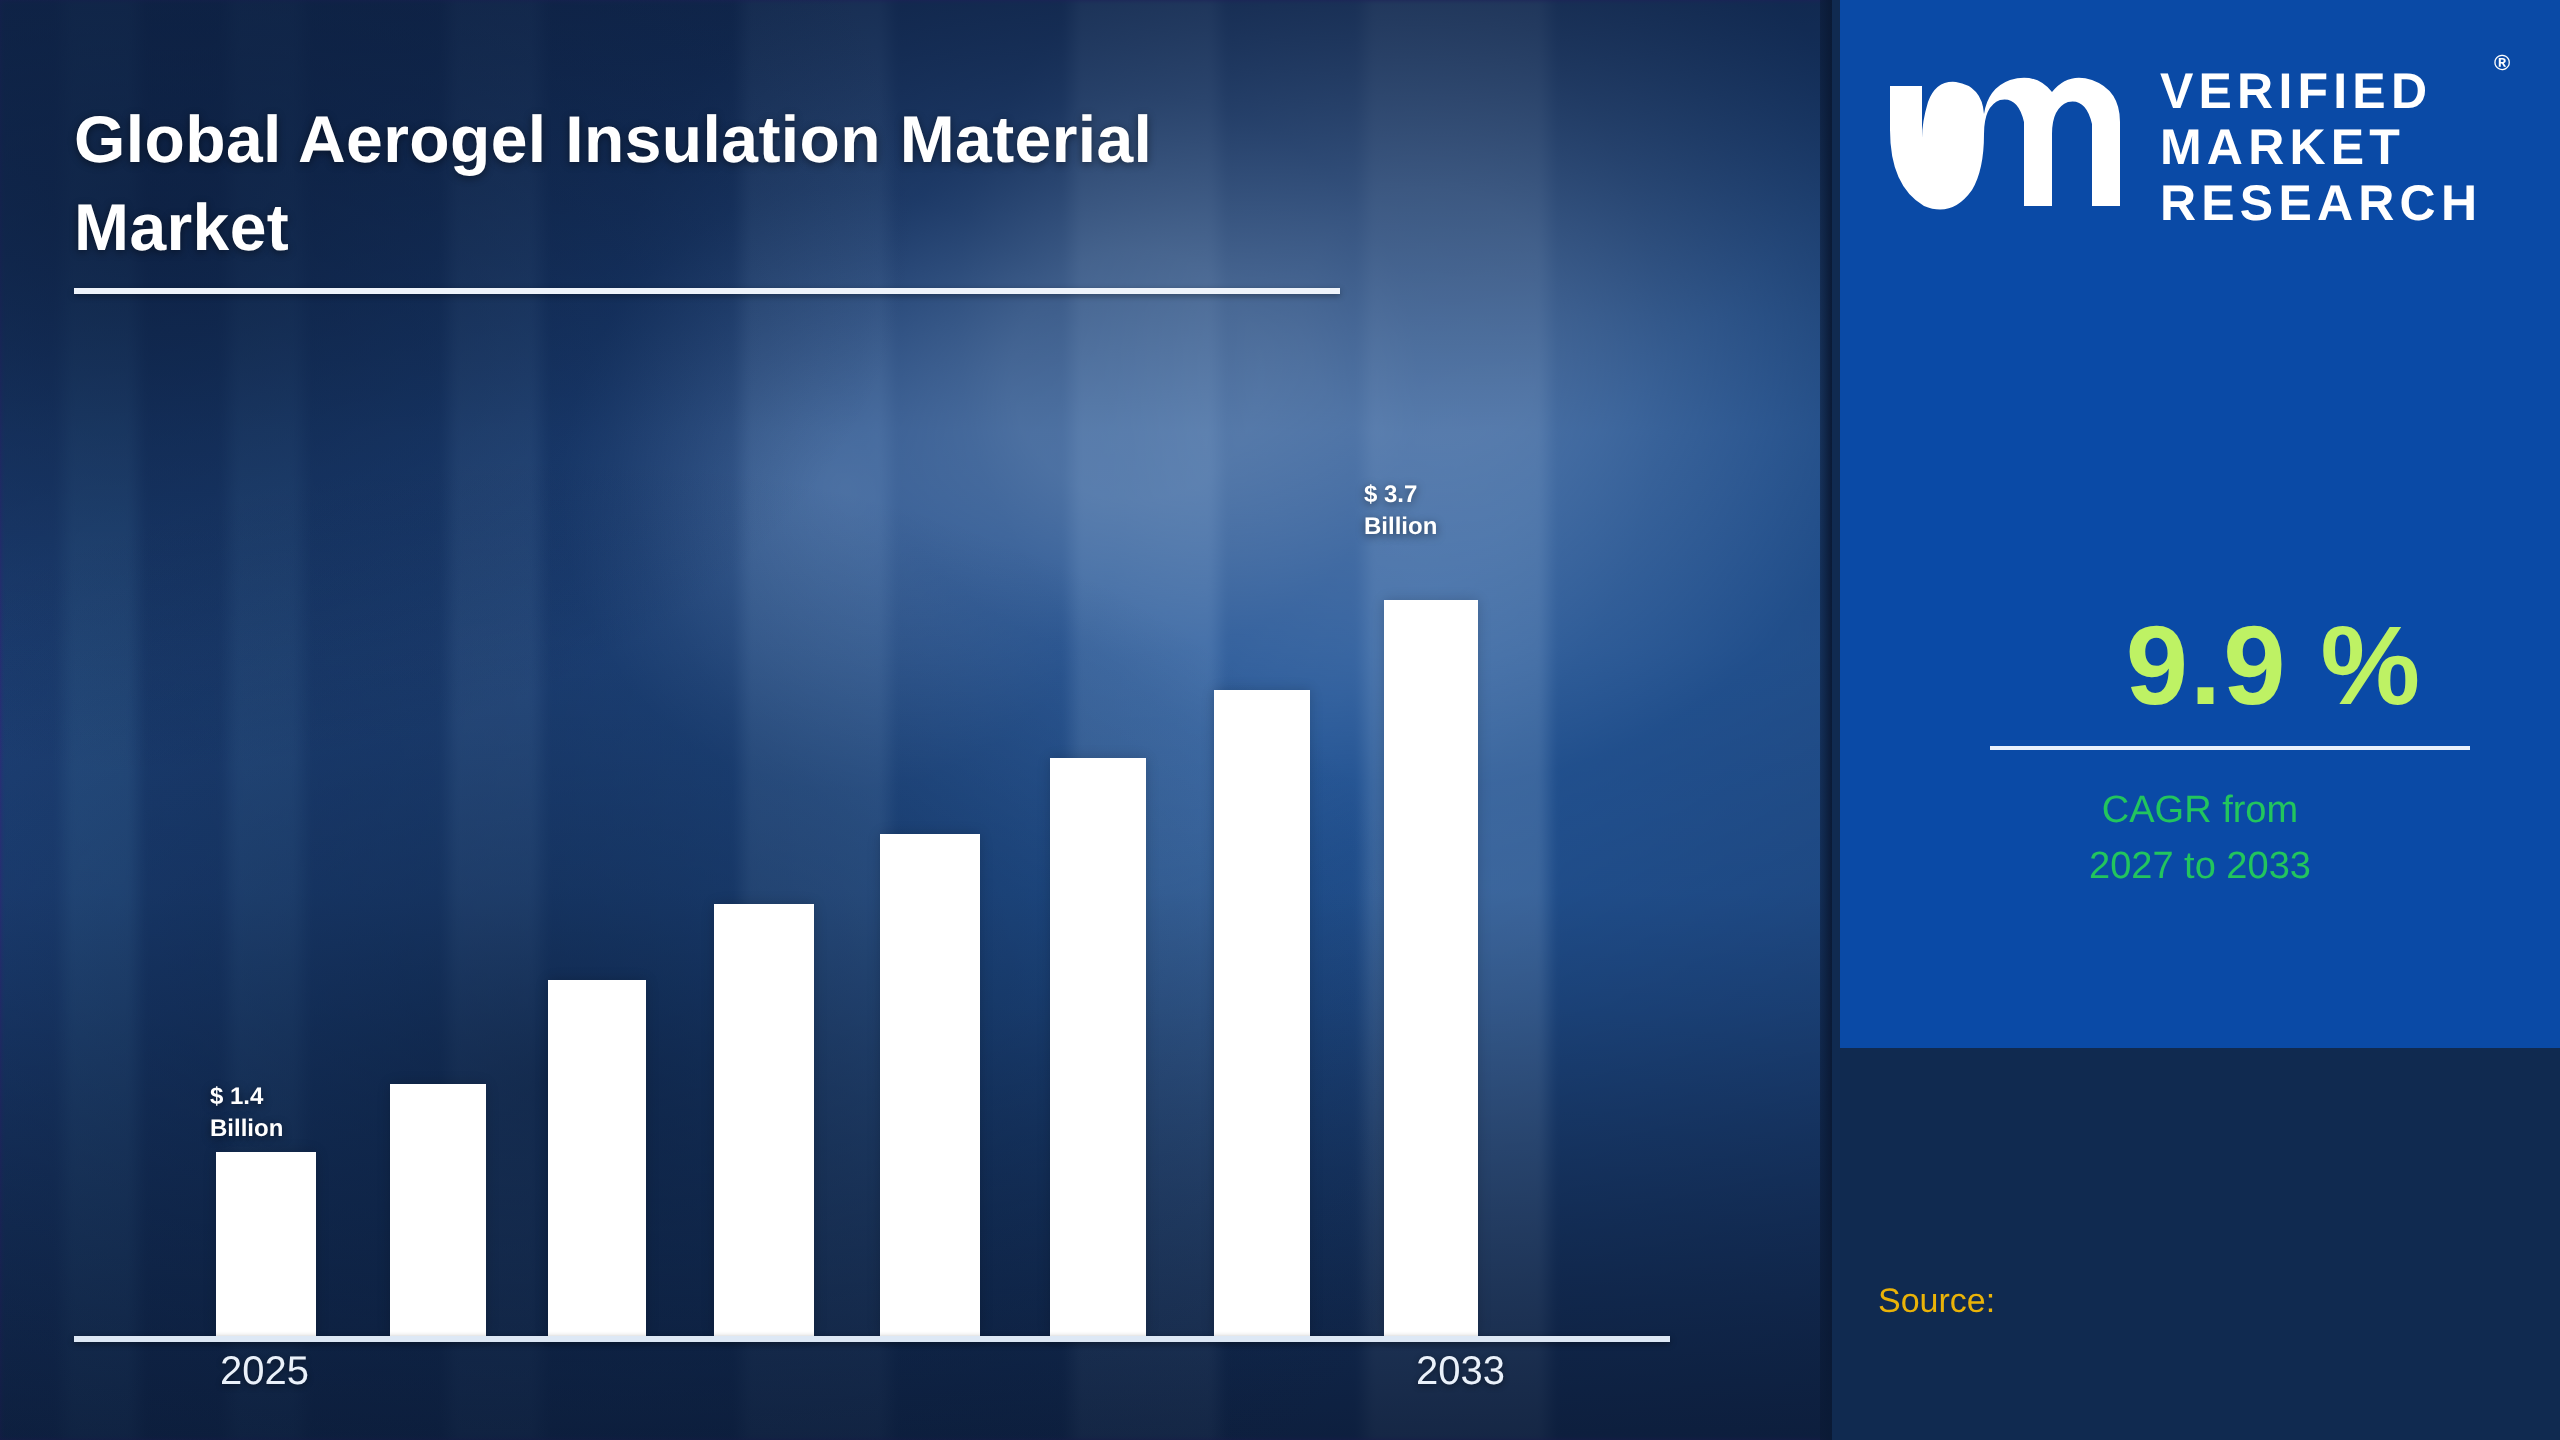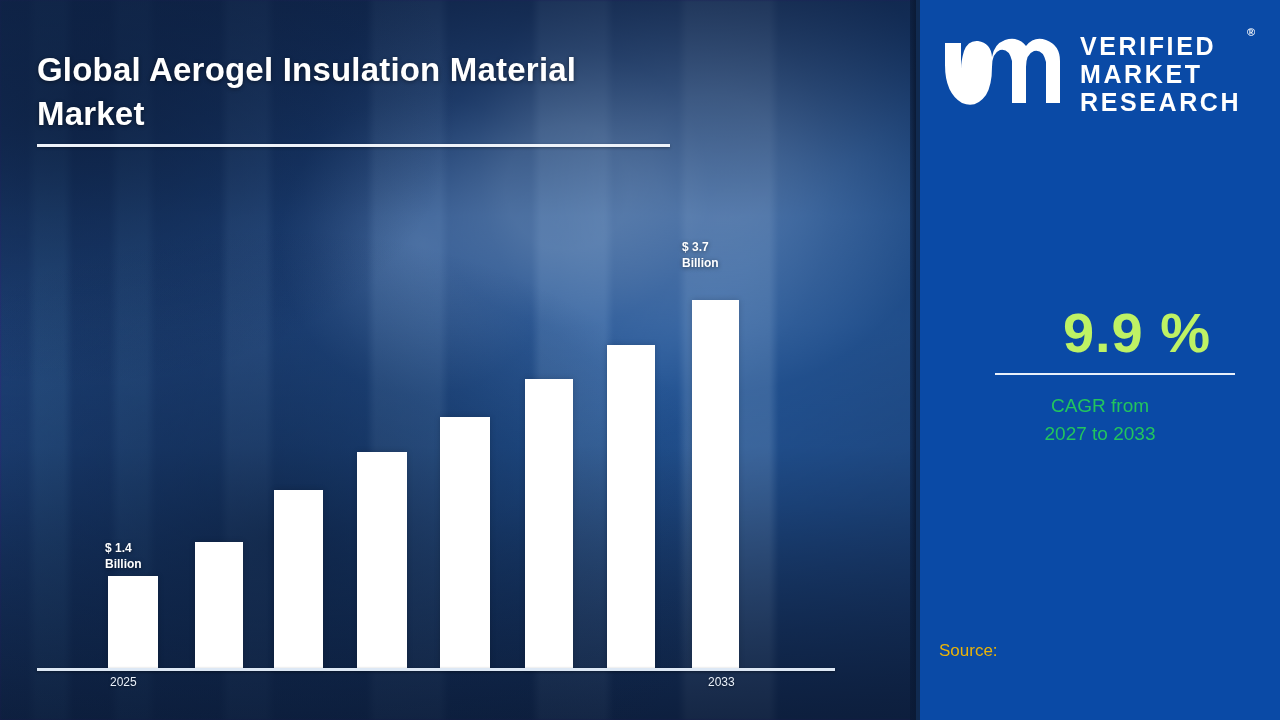--- a/index.html
+++ b/index.html
@@ -120,29 +120,29 @@
     line-height: 1.35;
     text-shadow: 0 1px 4px rgba(0,0,0,0.5);
     white-space: pre-line;
   }
   .callout-first { left: 105px; top: 540px; }
   .callout-last  { left: 682px; top: 239px; }
   .tick-label {
     position: absolute;
     top: 675px;
     color: #eaf1fa;
-    font-size: 12px;
+    font-size: 20px;
     text-shadow: 0 1px 3px rgba(0,0,0,0.45);
   }
 
   
   .right-panel {
     position: absolute;
     left: 920px; top: 0;
-    width: 360px; height: 720px;
+    width: 360px; height: 524px;
     background: #0a4aa6;
   }
   .logo-wrap {
     position: absolute;
     left: 22px; top: 28px;
     width: 320px; height: 92px;
     display: flex;
     align-items: center;
     gap: 14px;
   }

